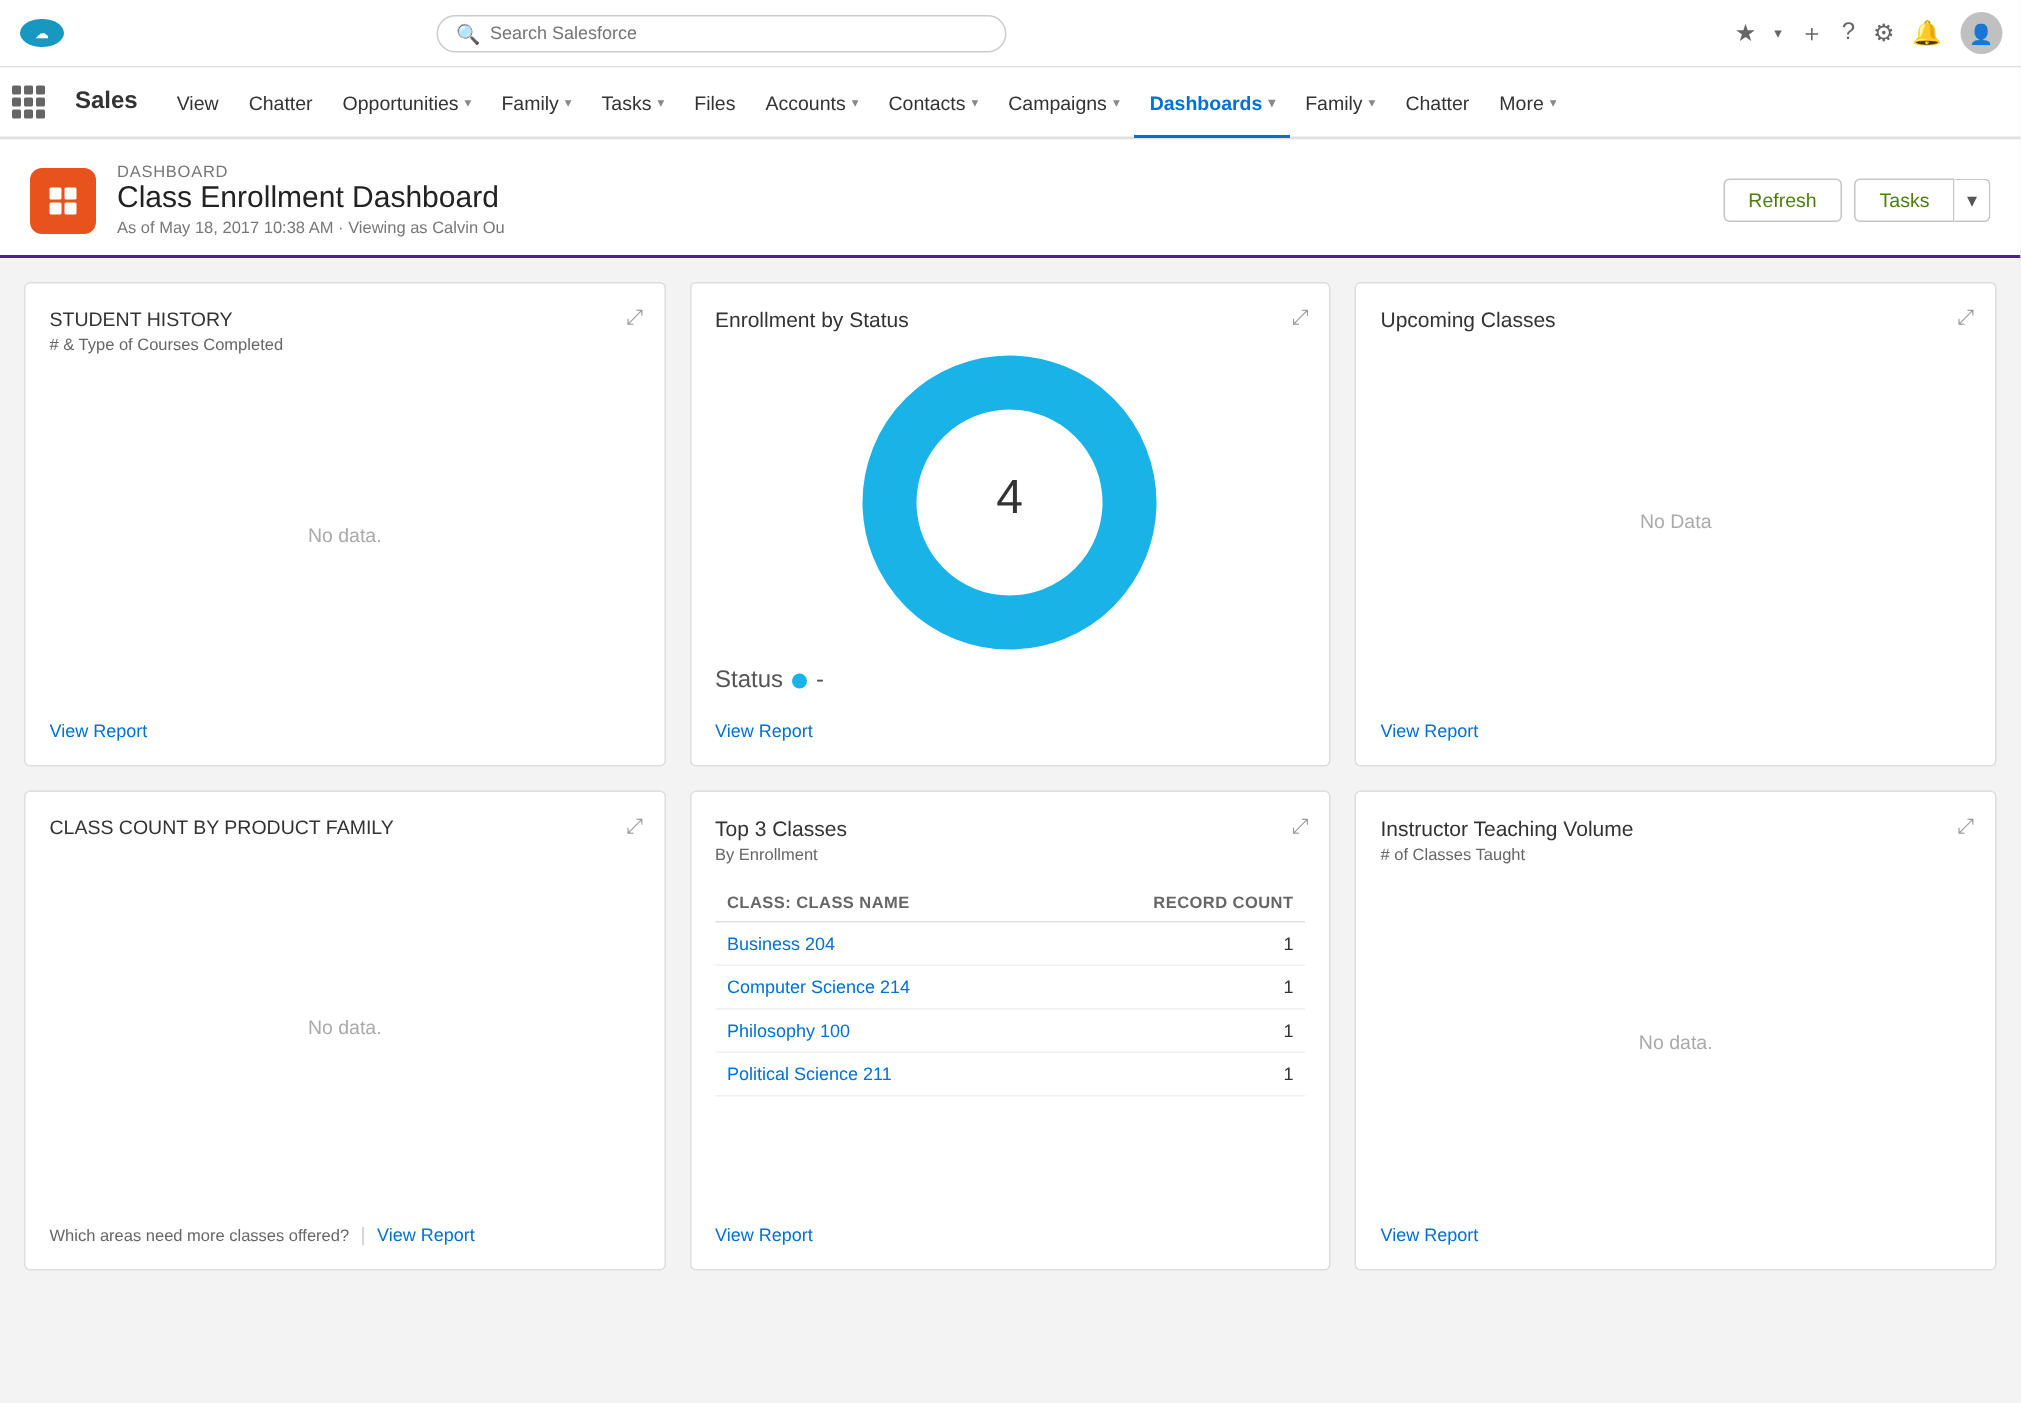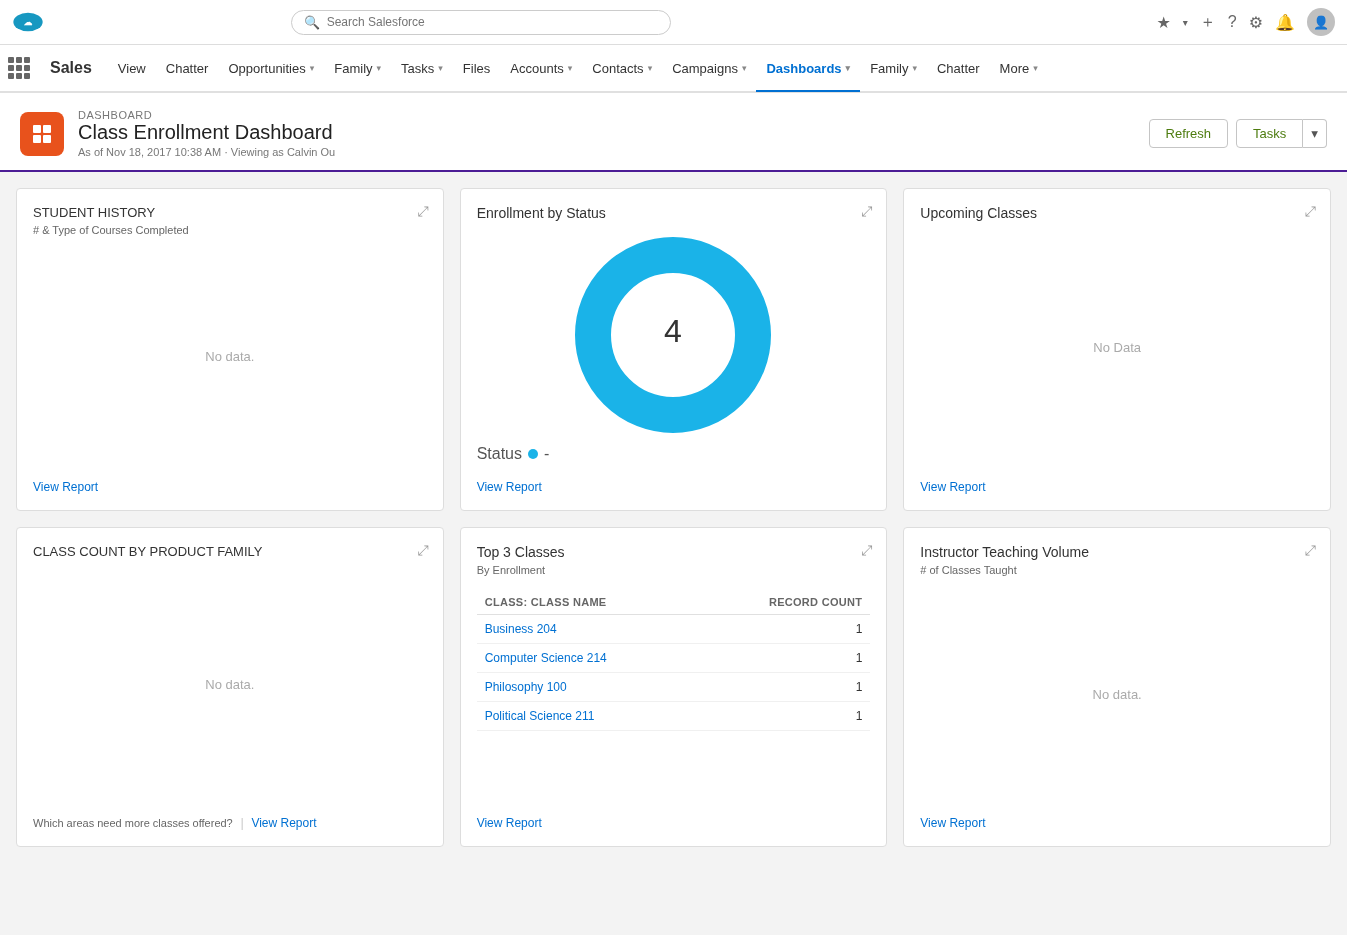--- a/index.html
+++ b/index.html
@@ -316,21 +316,21 @@
       <svg viewBox="0 0 24 24" width="24" height="24" fill="white">
         <rect x="3" y="3" width="8" height="8" rx="1"></rect>
         <rect x="13" y="3" width="8" height="8" rx="1"></rect>
         <rect x="3" y="13" width="8" height="8" rx="1"></rect>
         <rect x="13" y="13" width="8" height="8" rx="1"></rect>
       </svg>
     </div>
     <div class="page-title-section">
       <div class="page-label">DASHBOARD</div>
       <div class="page-title">Class Enrollment Dashboard</div>
-      <div class="page-subtitle">As of Nov 18, 2017 10:38 AM · Viewing as Calvin Ou</div>
+      <div class="page-subtitle">As of May 18, 2017 10:38 AM · Viewing as Calvin Ou</div>
     </div>
   </div>
   <div class="page-actions">
     <button class="btn">Refresh</button>
     <div class="btn-group">
       <button class="btn">Tasks</button>
       <button class="btn-icon">▾</button>
     </div>
   </div>
 </div>

